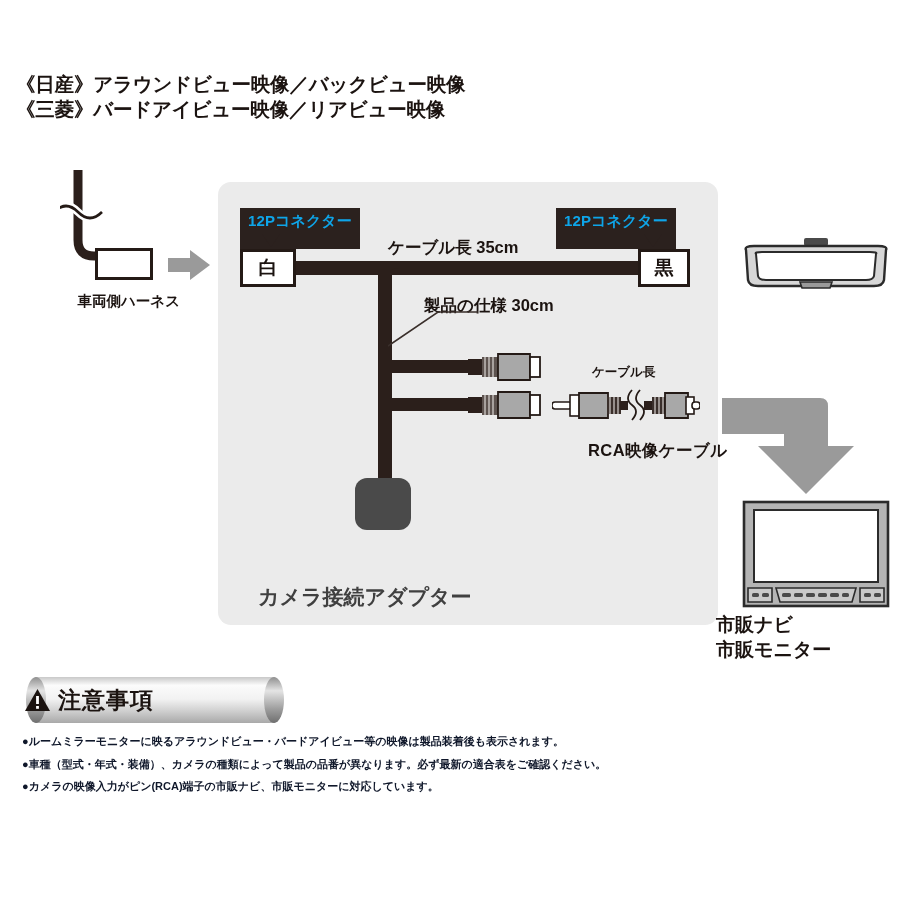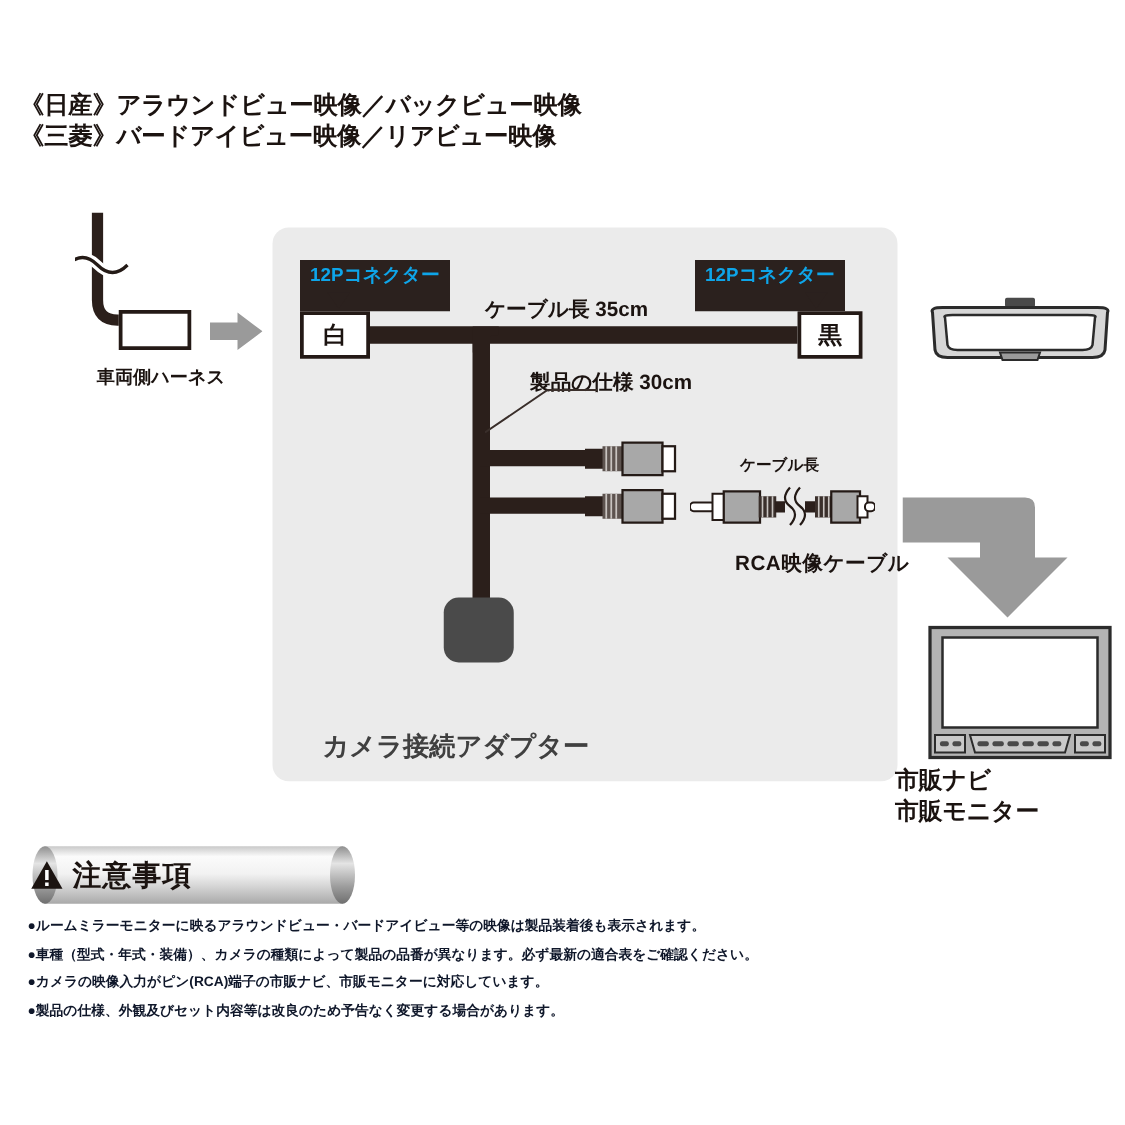--- a/index.html
+++ b/index.html
@@ -307,16 +307,15 @@
       <rect x="12.1" y="8" width="2.8" height="8" fill="#ffffff"></rect>
       <rect x="12.1" y="18" width="2.8" height="2.8" fill="#ffffff"></rect>
     </svg>
     <span>注意事項</span>
   </div>
 
   <div class="abs" id="notes">
     <div>●ルームミラーモニターに映るアラウンドビュー・バードアイビュー等の映像は製品装着後も表示されます。</div>
     <div>●車種（型式・年式・装備）、カメラの種類によって製品の品番が異なります。必ず最新の適合表をご確認ください。</div>
     <div>●カメラの映像入力がピン(RCA)端子の市販ナビ、市販モニターに対応しています。</div>
-    <div>●製品の仕様、外観及びセット内容等は改良のため予告なく変更する場合があります。</div>
   </div>
 
 </div>
 
 </body></html>

